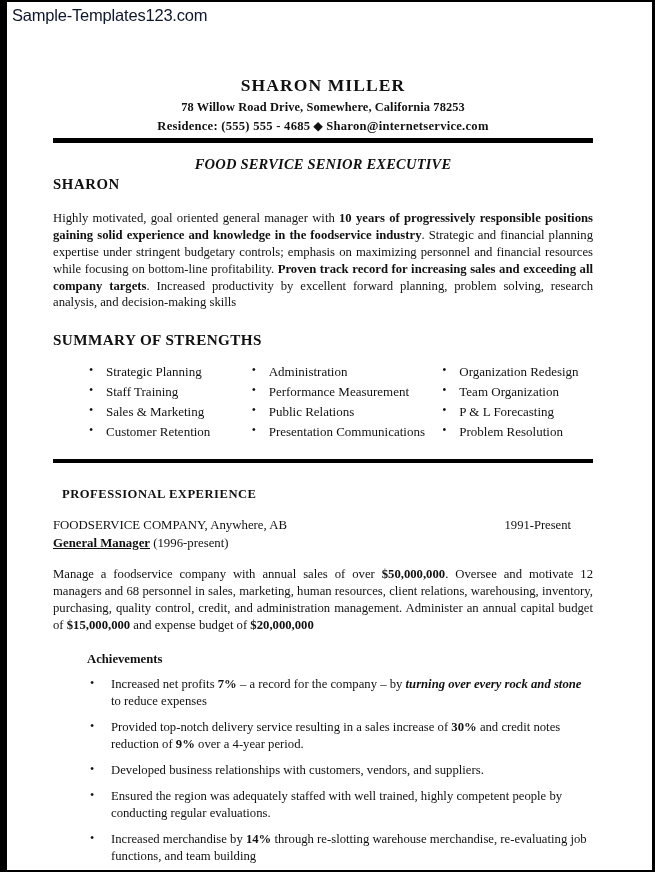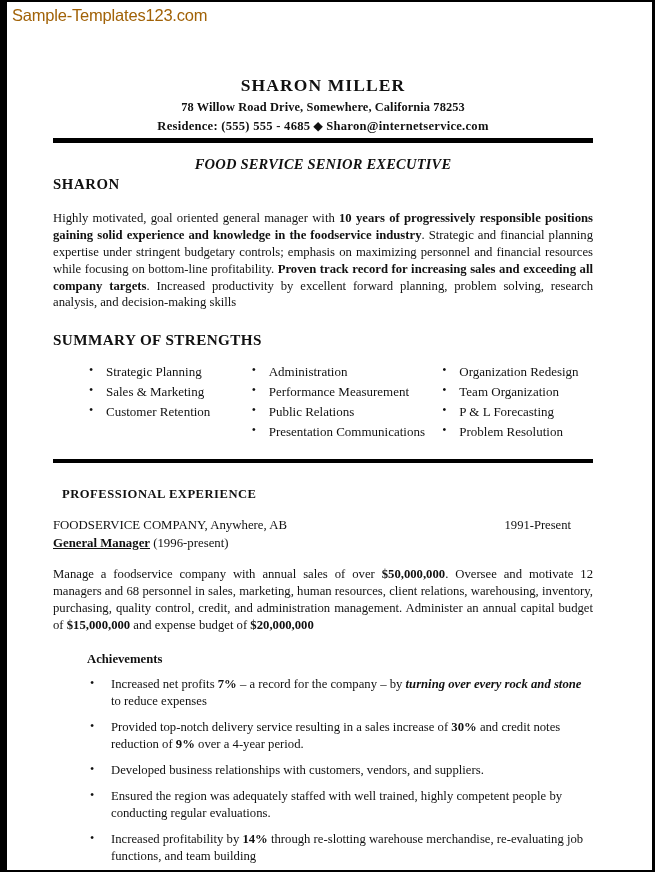--- a/index.html
+++ b/index.html
@@ -28,21 +28,21 @@
   .frame-bottom { position:absolute; left:0;  bottom:0; width:655px;height:2px;   background:#000; }
 
   
   .watermark {
     position: absolute;
     left: 12px;
     top: 6px;
     font-family: "Liberation Sans", "DejaVu Sans", sans-serif;
     font-size: 16.5px;
     letter-spacing: -0.2px;
-    color: #a16207;
+    color: #0f172a;
     white-space: nowrap;
   }
 
   
   .content {
     position: absolute;
     left: 53px;
     top: 0;
     width: 540px;
   }
@@ -219,20 +219,21 @@
     <div class="job-target">FOOD SERVICE SENIOR EXECUTIVE</div>
     <div class="section-heading">SHARON</div>
 
     <div class="para"><span>Highly motivated, goal oriented general manager with </span><b>10 years of progressively responsible positions gaining solid experience and knowledge in the foodservice industry</b><span>. Strategic and financial planning expertise under stringent budgetary controls; emphasis on maximizing personnel and financial resources while focusing on bottom-line profitability. </span><b>Proven track record for increasing sales and exceeding all company targets</b><span>. Increased productivity by excellent forward planning, problem solving, research analysis, and decision-making skills</span></div>
 
     <div class="section-heading sos">SUMMARY OF STRENGTHS</div>
 
     <div class="strengths">
       <div class="str-col">
         <div class="str-item">Strategic Planning</div>
+        <div class="str-item">Staff Training</div>
         <div class="str-item">Sales &amp; Marketing</div>
         <div class="str-item">Customer Retention</div>
       </div>
       <div class="str-col">
         <div class="str-item">Administration</div>
         <div class="str-item">Performance Measurement</div>
         <div class="str-item">Public Relations</div>
         <div class="str-item">Presentation Communications</div>
       </div>
       <div class="str-col">
@@ -260,17 +261,17 @@
       <div class="ach-heading">Achievements</div>
 
       <div class="ach-item"><span>Increased net profits </span><b>7%</b><span> – a record for the company – by </span><i>turning over every rock and stone</i><span> to reduce expenses</span></div>
 
       <div class="ach-item"><span>Provided top-notch delivery service resulting in a sales increase of </span><b>30%</b><span> and credit notes reduction of </span><b>9%</b><span> over a 4-year period.</span></div>
 
       <div class="ach-item"><span>Developed business relationships with customers, vendors, and suppliers.</span></div>
 
       <div class="ach-item"><span>Ensured the region was adequately staffed with well trained, highly competent people by conducting regular evaluations.</span></div>
 
-      <div class="ach-item"><span>Increased profitability by </span><b>14%</b><span> through re-slotting warehouse merchandise, re-evaluating job functions, and team building</span></div>
+      <div class="ach-item"><span>Increased merchandise by </span><b>14%</b><span> through re-slotting warehouse merchandise, re-evaluating job functions, and team building</span></div>
     </div>
 
   </div>
 </div>
 
 </body></html>

